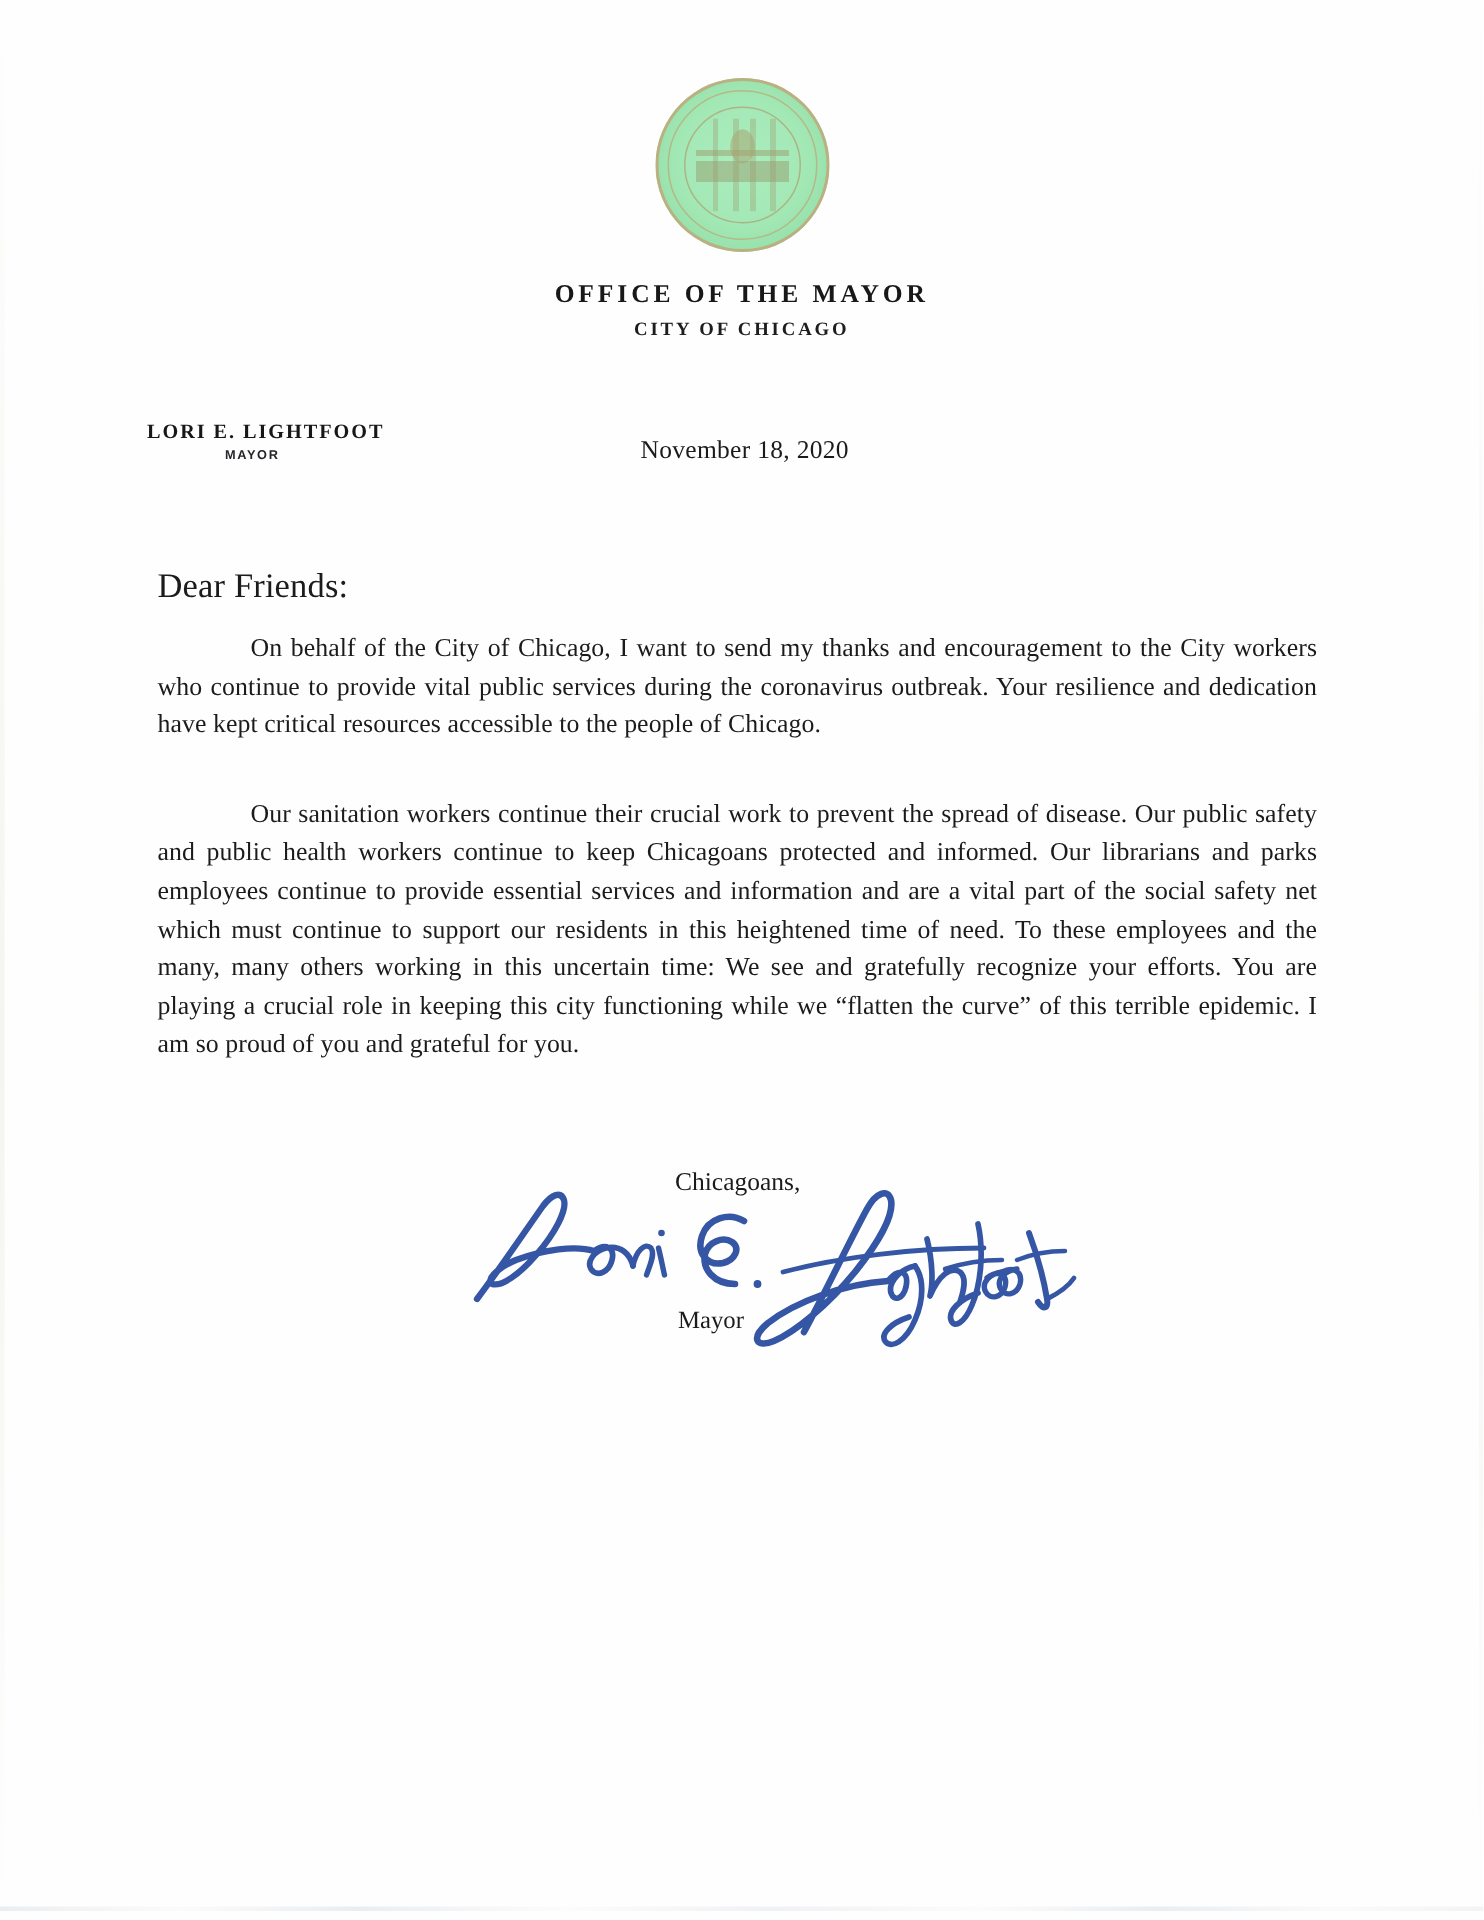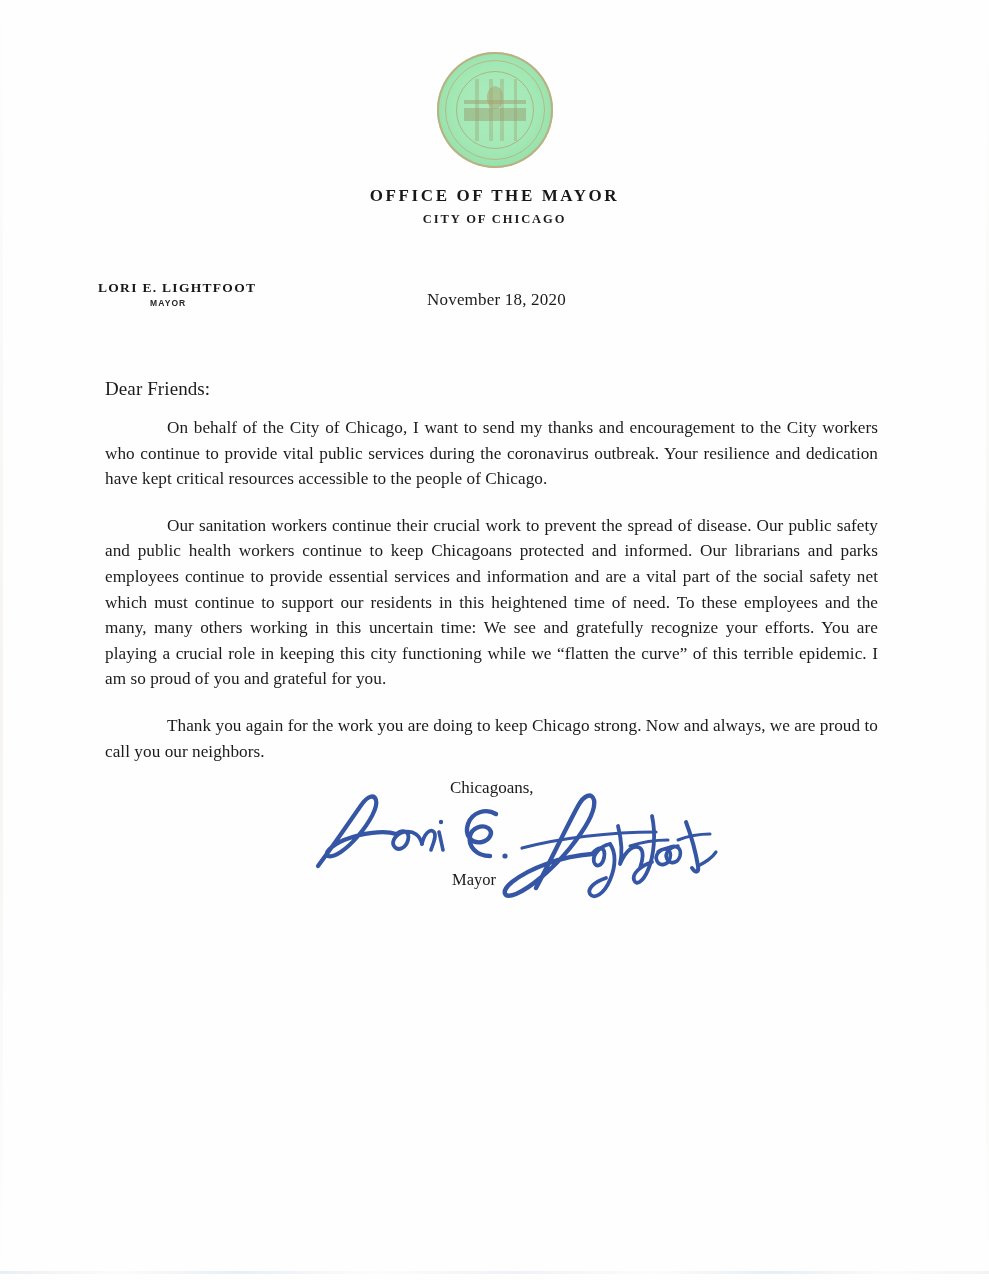--- a/index.html
+++ b/index.html
@@ -142,26 +142,26 @@
   }
 
   
   .body-area {
     position: absolute;
     left: 105px;
     top: 378px;
     width: 773px;
   }
   .salutation {
-    font-size: 19px;
+    font-size: 23px;
     color: #1b1b1d;
     letter-spacing: .1px;
   }
   .para {
-    margin-top: 21px;
+    margin-top: 34px;
     font-size: 17.2px;
     line-height: 25.6px;
     text-align: justify;
     text-justify: inter-word;
     color: #1b1b1d;
     text-indent: 62px;
     letter-spacing: .05px;
   }
   .para.p1 { margin-top: 15px; }
 
@@ -243,21 +243,20 @@
     <div class="mayor-name">LORI E. LIGHTFOOT</div>
     <div class="mayor-role">MAYOR</div>
   </div>
 
   <div class="date-line">November 18, 2020</div>
 
   <div class="body-area">
     <div class="salutation">Dear Friends:</div>
     <p class="para p1">On behalf of the City of Chicago, I want to send my thanks and encouragement to the City workers who continue to provide vital public services during the coronavirus outbreak. Your resilience and dedication have kept critical resources accessible to the people of Chicago.</p>
     <p class="para">Our sanitation workers continue their crucial work to prevent the spread of disease. Our public safety and public health workers continue to keep Chicagoans protected and informed. Our librarians and parks employees continue to provide essential services and information and are a vital part of the social safety net which must continue to support our residents in this heightened time of need. To these employees and the many, many others working in this uncertain time: We see and gratefully recognize your efforts. You are playing a crucial role in keeping this city functioning while we “flatten the curve” of this terrible epidemic. I am so proud of you and grateful for you.</p>
-    <p class="para">Thank you again for the work you are doing to keep Chicago strong. Now and always, we are proud to call you our neighbors.</p>
   </div>
 
   <div class="sign-block">
     <div class="sincerely">Chicagoans,</div>
 
     <div class="signature">
       <svg viewBox="0 0 420 135" xmlns="http://www.w3.org/2000/svg" fill="none" stroke="#3556a4" stroke-linecap="round" stroke-linejoin="round">
 
         <path d="M18 96 C36 72, 52 48, 62 34 C68 26, 74 24, 76 30 C78 37, 70 52, 58 66
                  C46 80, 34 88, 28 86 C24 84, 30 76, 44 70 C62 63, 84 60, 96 64" stroke-width="4.2"></path>

